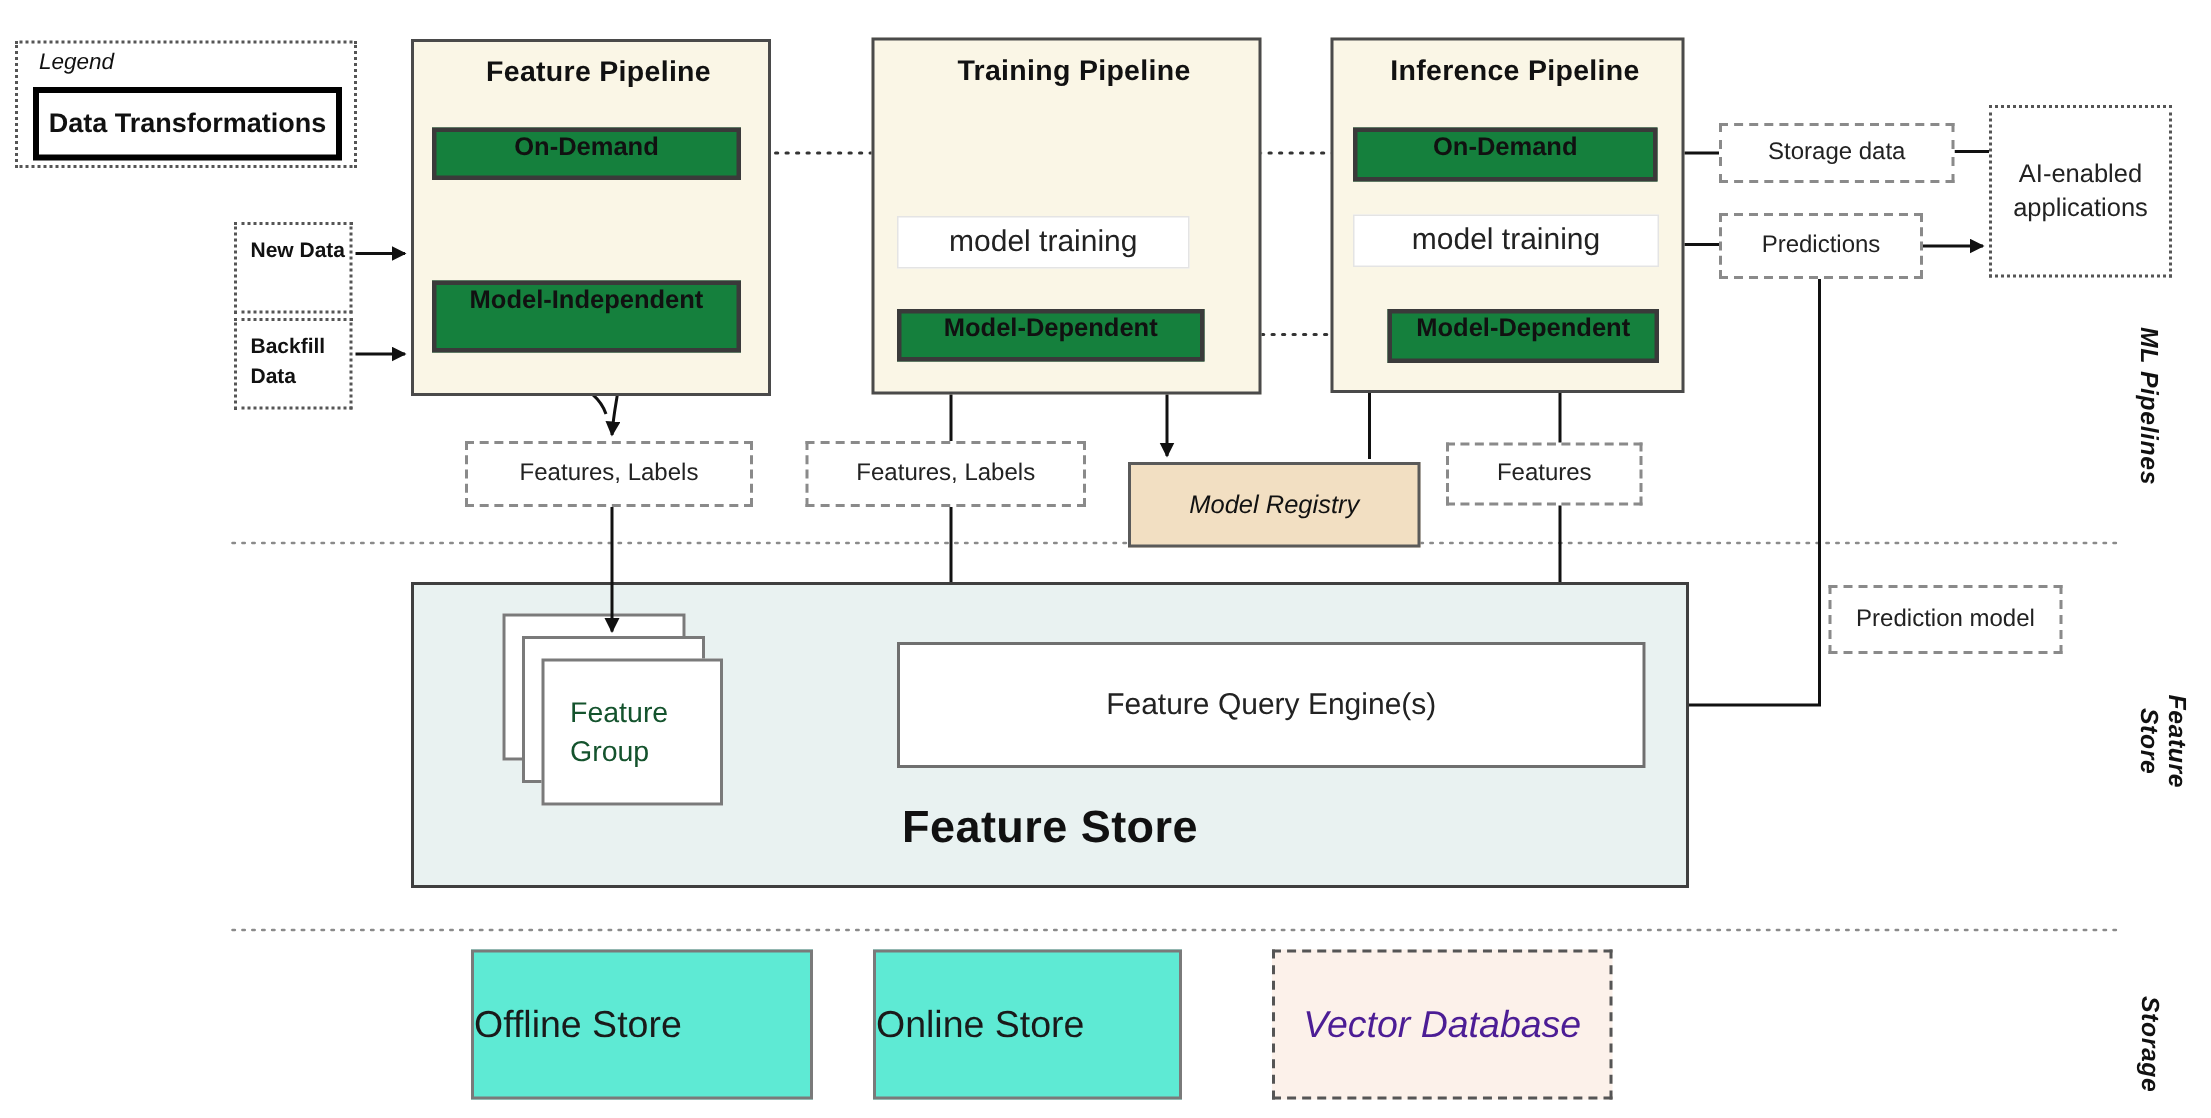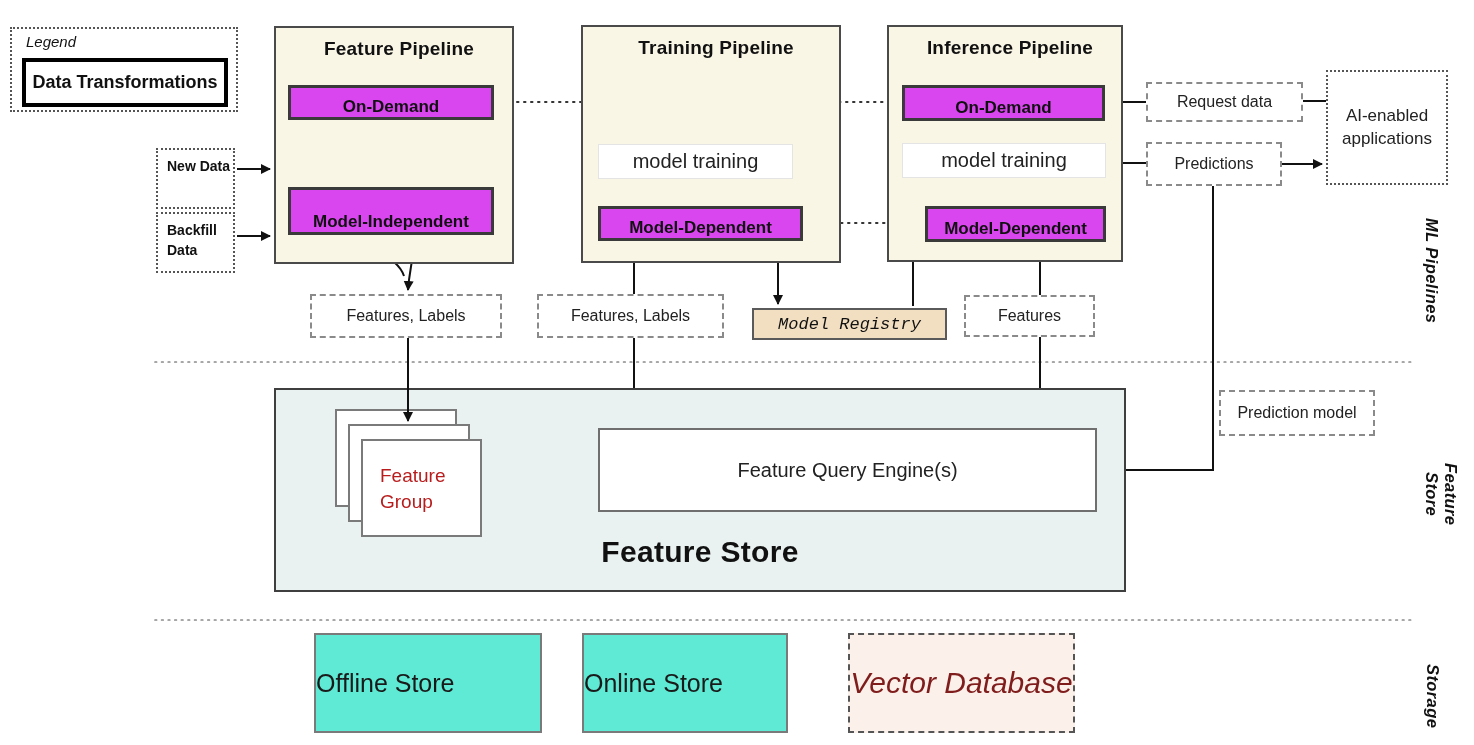--- a/index.html
+++ b/index.html
@@ -8,46 +8,46 @@
   .abs{position:absolute;box-sizing:border-box;}
   svg.layer{position:absolute;left:0;top:0;width:1474px;height:745px;pointer-events:none;}
   #lines-under{z-index:1;}
   #lines-over{z-index:3;}
 
   
   .pipeline{background:#FAF6E6;border:2px solid #4a4a4a;z-index:2;}
   .pipeline .ptitle{position:absolute;left:10px;right:0;top:10px;text-align:center;
                     font-weight:bold;font-size:19px;letter-spacing:.2px;}
   
-  .tbox{background:#d946ef;border:3px solid #3a3a3a;display:flex;align-items:flex-end;justify-content:center;
+  .tbox{background:#15803d;border:3px solid #3a3a3a;display:flex;align-items:flex-start;justify-content:center;
         font-weight:bold;font-size:17px;z-index:2;}
   
   .stepbox{background:#ffffff;border:1px solid #e4e4e4;display:flex;align-items:center;justify-content:center;
            font-size:20px;color:#222;z-index:2;}
   
   .dashbox{background:#ffffff;border:2px dashed #8a8a8a;display:flex;align-items:center;justify-content:center;
            font-size:16px;color:#222;z-index:2;}
   
   .dotbox{background:#ffffff;border:2px dotted #555;z-index:2;}
   .legend-title{font-style:italic;font-size:15px;}
   .dt-box{background:#fff;border:4px solid #000;display:flex;align-items:center;justify-content:center;
           font-weight:bold;font-size:18px;z-index:2;}
   .srcbox{font-weight:bold;font-size:14px;line-height:1.45;padding:6px 0 0 9px;}
   .registry{background:#F2DFC2;border:2px solid #5a5a5a;display:flex;align-items:center;justify-content:center;
             font-style:italic;font-size:17px;z-index:2;}
   .fstore{background:#E9F2F1;border:2px solid #3f3f3f;z-index:2;}
   .card{background:#ffffff;border:2px solid #7a7a7a;z-index:2;}
-  .card-label{font-size:19px;line-height:1.35;padding:22px 0 0 17px;color:#b91c1c;}
+  .card-label{font-size:19px;line-height:1.35;padding:22px 0 0 17px;color:#14532d;}
   .engine{background:#ffffff;border:2px solid #6f6f6f;display:flex;align-items:center;justify-content:center;
           font-size:20px;color:#222;z-index:2;}
   .fs-title{font-weight:bold;font-size:30px;text-align:center;letter-spacing:.3px;z-index:2;}
   .storebox{background:#5eead4;border:2px solid #7a7a7a;display:flex;align-items:center;
             font-size:25px;color:#1a1a1a;z-index:2;}
   .vectorbox{background:#FCF1EA;border:2px dashed #555;display:flex;align-items:center;justify-content:center;
-             font-size:30px;font-style:italic;color:#7f1d1d;z-index:2;}
+             font-size:25px;font-style:italic;color:#4c1d95;z-index:2;}
   .sidelabel{writing-mode:vertical-rl;font-weight:bold;font-style:italic;font-size:16.5px;
              letter-spacing:.4px;color:#111;z-index:2;text-align:center;}
   .aiapps{display:flex;align-items:center;justify-content:center;text-align:center;
           font-size:17px;line-height:1.35;color:#222;padding:4px;}
 </style>
 </head>
 <body>
 
 <div id="canvas">
 
@@ -132,36 +132,36 @@
     <span>On-Demand</span>
   </div>
   <div class="abs stepbox" style="left:902px;top:143px;width:204px;height:35px;">
     <span>model training</span>
   </div>
   <div class="abs tbox" style="left:925px;top:206px;width:181px;height:36px;">
     <span>Model-Dependent</span>
   </div>
 
   <div class="abs dashbox" style="left:1146px;top:82px;width:157px;height:40px;">
-    <span>Request data</span>
+    <span>Storage data</span>
   </div>
   <div class="abs dashbox" style="left:1146px;top:142px;width:136px;height:44px;">
     <span>Predictions</span>
   </div>
   <div class="abs dotbox aiapps" style="left:1326px;top:70px;width:122px;height:115px;">
     <span>AI-enabled applications</span>
   </div>
 
   <div class="abs dashbox" style="left:310px;top:294px;width:192px;height:44px;">
     <span>Features, Labels</span>
   </div>
   <div class="abs dashbox" style="left:537px;top:294px;width:187px;height:44px;">
     <span>Features, Labels</span>
   </div>
-  <div class="abs registry" style="left:752px;top:308px;width:195px;height:32px;font-family:Liberation Mono, monospace;">
+  <div class="abs registry" style="left:752px;top:308px;width:195px;height:57px;">
     <span>Model Registry</span>
   </div>
   <div class="abs dashbox" style="left:964px;top:295px;width:131px;height:42px;">
     <span>Features</span>
   </div>
   <div class="abs dashbox" style="left:1219px;top:390px;width:156px;height:46px;">
     <span>Prediction model</span>
   </div>
 
   <div class="abs fstore" style="left:274px;top:388px;width:852px;height:204px;"></div>

